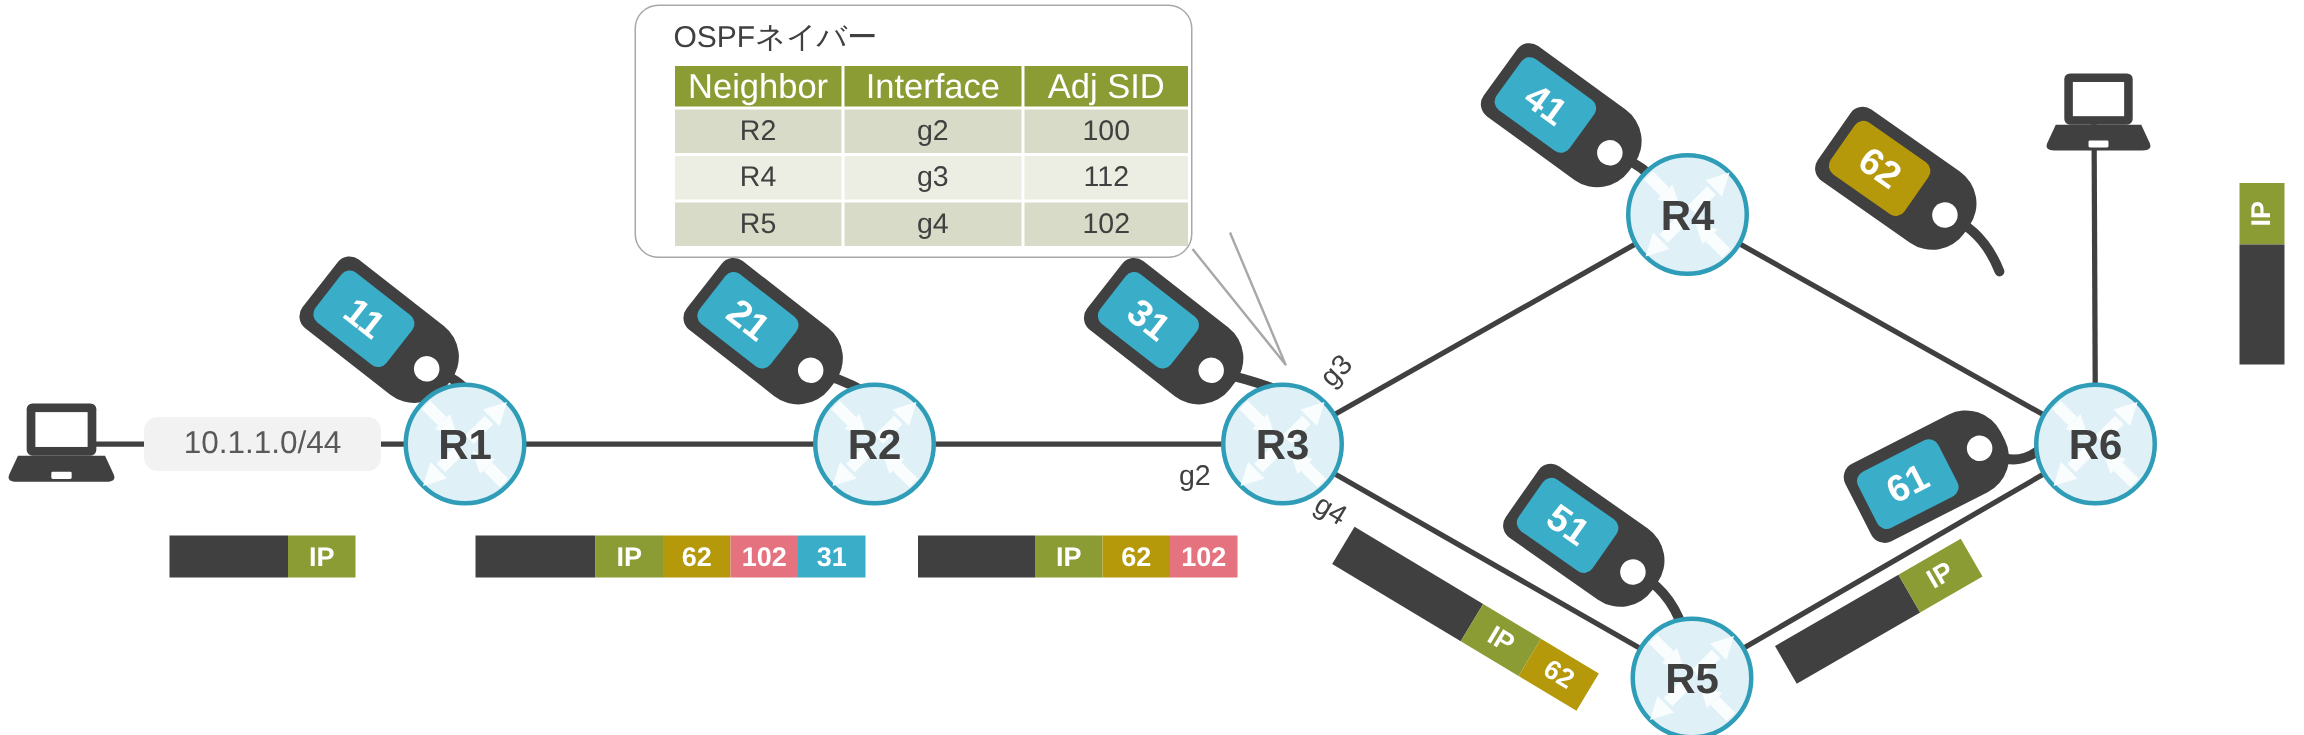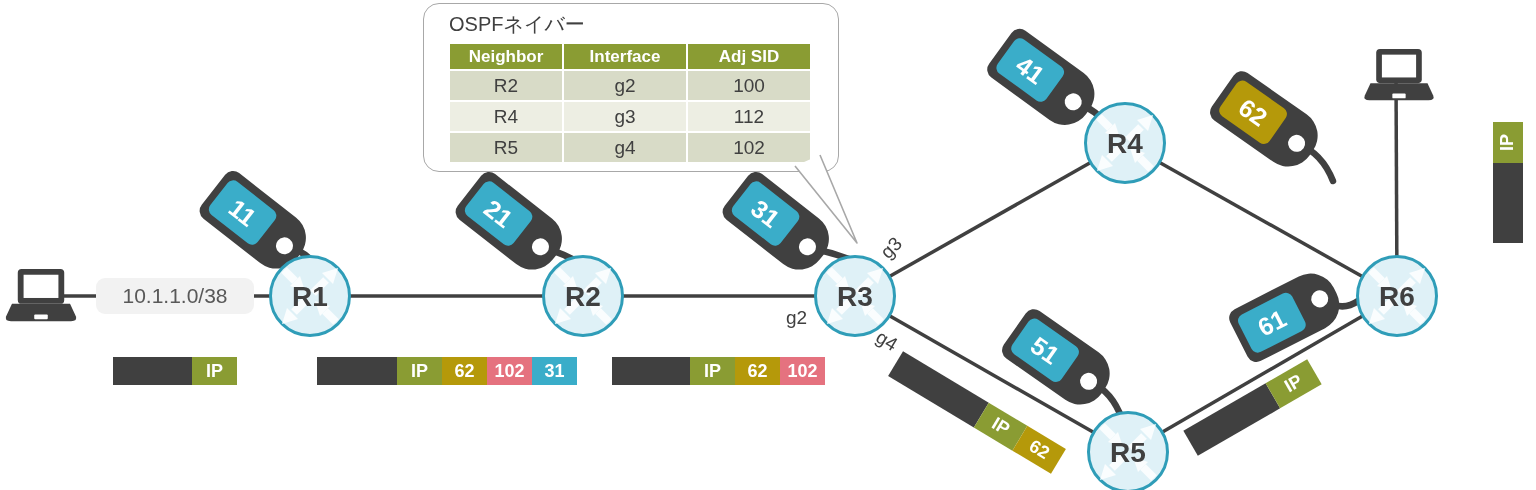--- a/index.html
+++ b/index.html
@@ -8,25 +8,25 @@
 
   svg.underlay{position:absolute;left:0;top:0;z-index:1;}
   svg.strings{position:absolute;left:0;top:0;z-index:6;pointer-events:none;}
   svg.pointer{position:absolute;left:0;top:0;z-index:5;pointer-events:none;}
 
   
   .subnet{position:absolute;z-index:3;background:#f2f2f2;border-radius:9px;
           color:#595959;font-size:21px;display:flex;align-items:center;justify-content:center;}
 
   
-  .callout{position:absolute;left:423px;top:3px;width:416px;height:169px;background:#fff;
+  .callout{position:absolute;left:423px;top:3px;width:372px;height:169px;background:#fff;
            border:1.6px solid #a8a8a8;border-radius:16px;z-index:4;box-sizing:border-box;}
   .callout-title{position:absolute;left:25px;top:7px;font-size:20px;color:#404040;}
   .ntable{position:absolute;left:24px;top:38px;border-collapse:separate;border-spacing:2px;}
-  .ntable th{background:#8a9c33;color:#fff;font-size:17px;font-weight:bold;height:25px;padding:0 6px;}
+  .ntable th{background:#8a9c33;color:#fff;font-size:23px;font-weight:normal;height:25px;padding:0 6px;}
   .ntable td{font-size:19px;color:#404040;text-align:center;height:29px;padding:0;}
   .ntable .c1{width:100px;} .ntable .c2{width:110px;} .ntable .c3{width:110px;}
   .row-a td{background:#d8dbc7;} .row-b td{background:#edeee3;}
 
   
   .packet{position:absolute;display:flex;z-index:2;height:28px;}
   .seg{display:flex;align-items:center;justify-content:center;color:#fff;
        font-weight:bold;font-size:18px;height:100%;}
   .seg.payload{background:#404040;}
   .seg.ip{background:#8a9c33;}
@@ -105,21 +105,21 @@
     <div class="seg ip" style="width:48px;">IP</div>
   </div>
 
   <div class="packet vertical" style="left:1493px;top:122px;">
     <div class="seg ip" style="height:41px;">
       <span class="rot-ip">IP</span>
     </div>
     <div class="seg payload" style="height:80px;"></div>
   </div>
 
-  <div class="subnet" style="left:96px;top:278px;width:158px;height:36px;">10.1.1.0/38</div>
+  <div class="subnet" style="left:96px;top:278px;width:158px;height:36px;">10.1.1.0/44</div>
 
   <svg class="pointer" width="1536" height="490">
     <path d="M795,166 L857,243 L820,155" fill="#ffffff" stroke="#a8a8a8" stroke-width="1.6" stroke-linejoin="round"></path>
   </svg>
 
   <div class="callout">
     <div class="callout-title">OSPFネイバー</div>
     <table class="ntable">
       <tbody>
           <tr>

